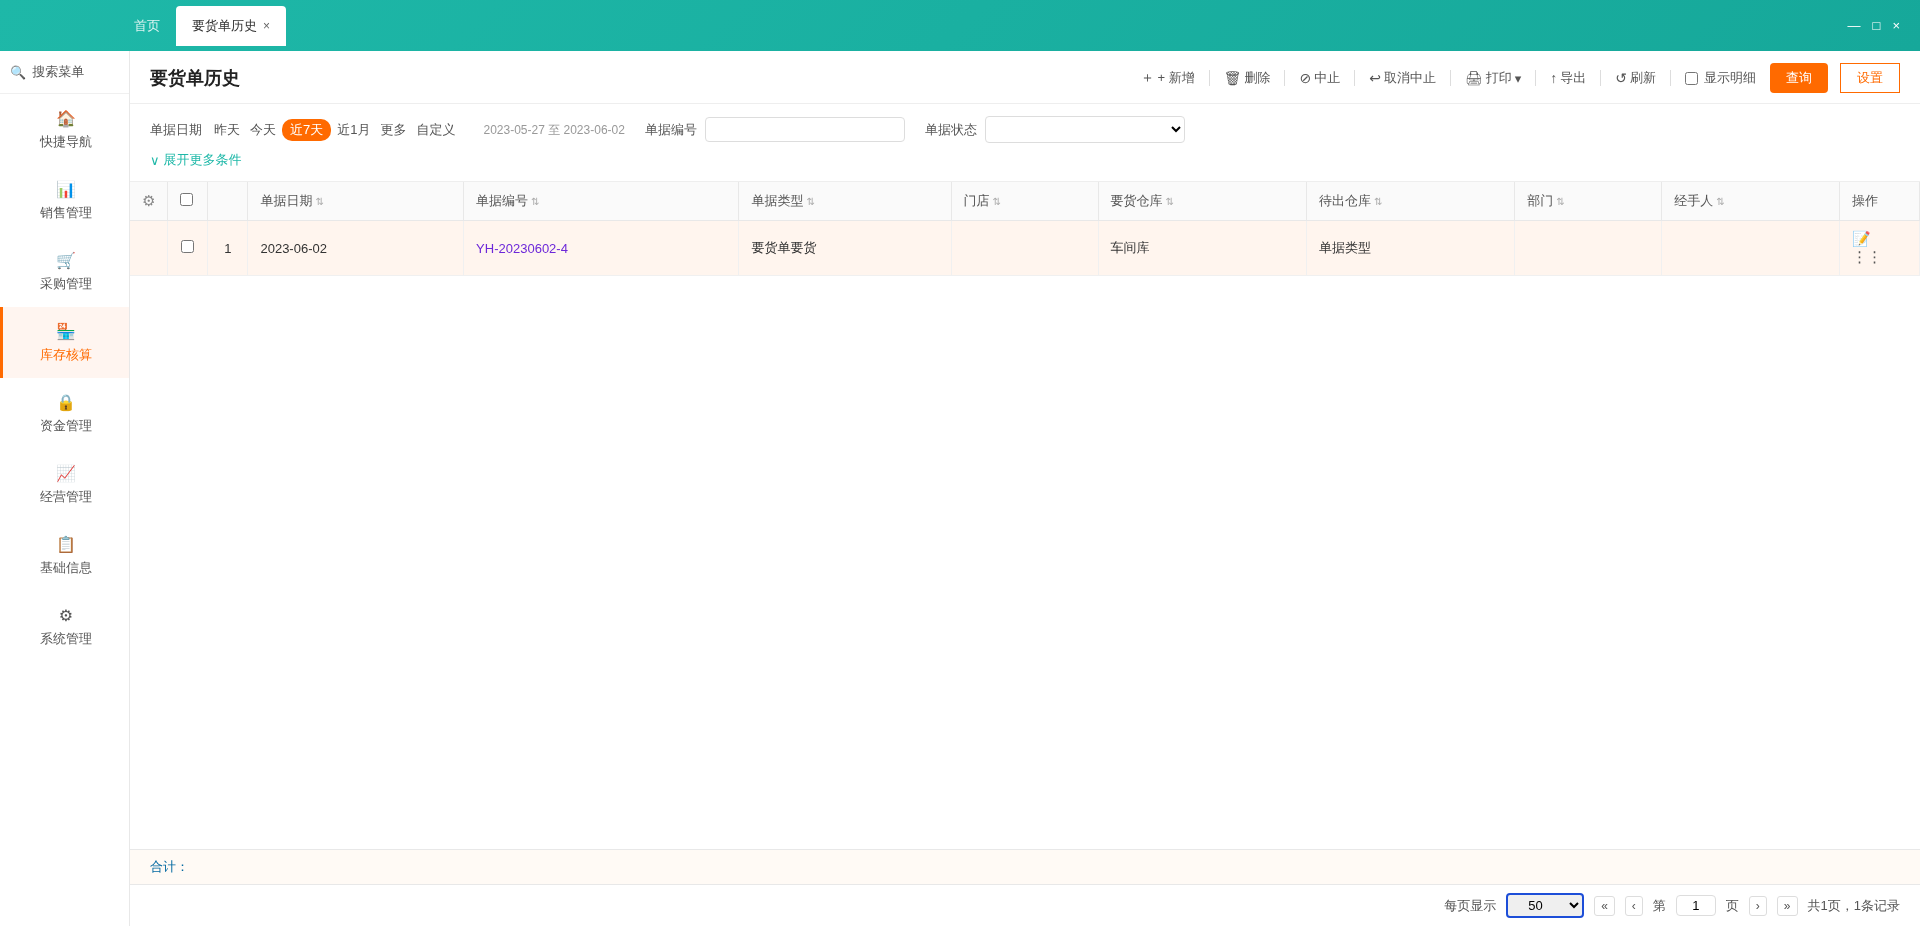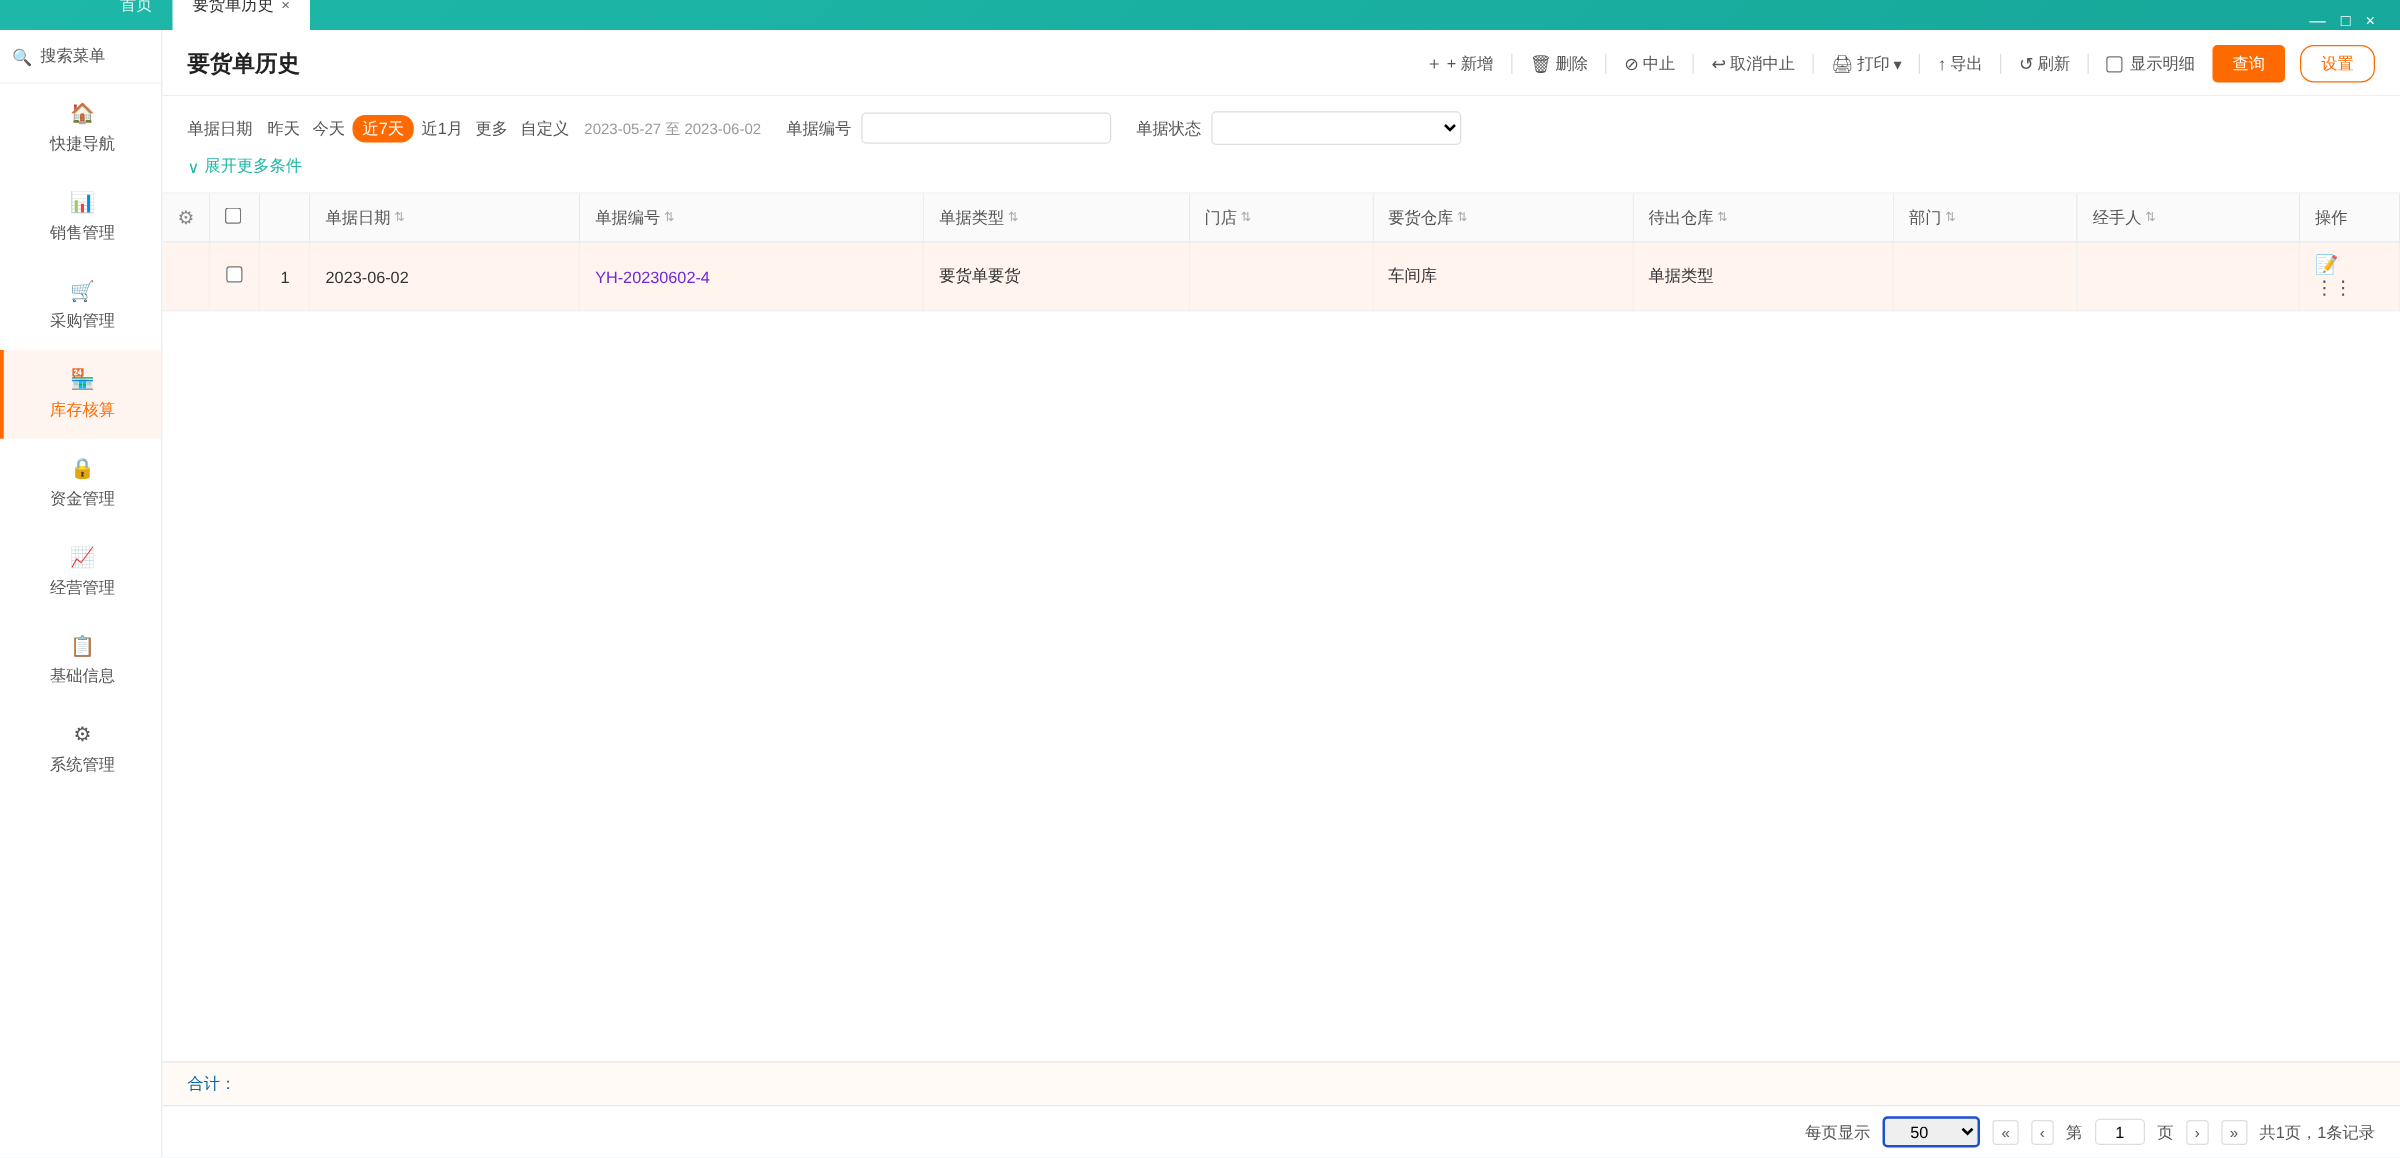--- a/index.html
+++ b/index.html
@@ -1,24 +1,24 @@
 <!DOCTYPE html>
 <html><head>
   <meta charset="utf-8">
   <style>
     * { box-sizing: border-box; margin: 0; padding: 0; font-family: "Microsoft YaHei", "PingFang SC", sans-serif; font-size: 13px; }
     body { display: flex; flex-direction: column; height: 926px; width: 1920px; overflow: hidden; background: #f0f2f5; }
 
     
     .top-bar {
-      height: 24px;
+      height: 51px;
       background: linear-gradient(135deg, #1eb8a8, #16a89a);
       display: flex;
-      align-items: flex-end;
-      padding: 0 0 0 80px;
+      align-items: center;
+      padding: 0 0 0 118px;
       color: white;
       flex-shrink: 0;
     }
     .tab-item {
       height: 40px;
       display: flex;
       align-items: center;
       padding: 0 16px;
       cursor: pointer;
       font-size: 13px;
@@ -145,21 +145,21 @@
       padding: 6px 16px;
       border-radius: 4px;
       cursor: pointer;
       font-size: 13px;
     }
     .btn-secondary {
       background: white;
       color: #ff6a00;
       border: 1px solid #ff6a00;
       padding: 5px 16px;
-      border-radius: 11px;
+      border-radius: 0;
       cursor: pointer;
       font-size: 13px;
     }
 
     
     .filter-area {
       background: white;
       padding: 12px 20px;
       border-bottom: 1px solid #eee;
       flex-shrink: 0;
@@ -461,21 +461,21 @@
         <div class="filter-group">
           <span class="filter-label">单据日期</span>
           <div class="filter-date-options">
             <span class="date-option">昨天</span>
             <span class="date-option">今天</span>
             <span class="date-option active">近7天</span>
             <span class="date-option">近1月</span>
             <span class="date-option">更多</span>
             <span class="date-option">自定义</span>
           </div>
-          <div style="display:flex; flex-direction:column;">
+          <div style="display:flex; flex-direction:column;margin-left:16px;">
             <div class="date-range">2023-05-27 至 2023-06-02</div>
           </div>
         </div>
         <div class="filter-group">
           <span class="filter-label">单据编号</span>
           <input type="text" class="filter-input" value="" style="">
         </div>
         <div class="filter-group">
           <span class="filter-label">单据状态</span>
           <select class="filter-select">

